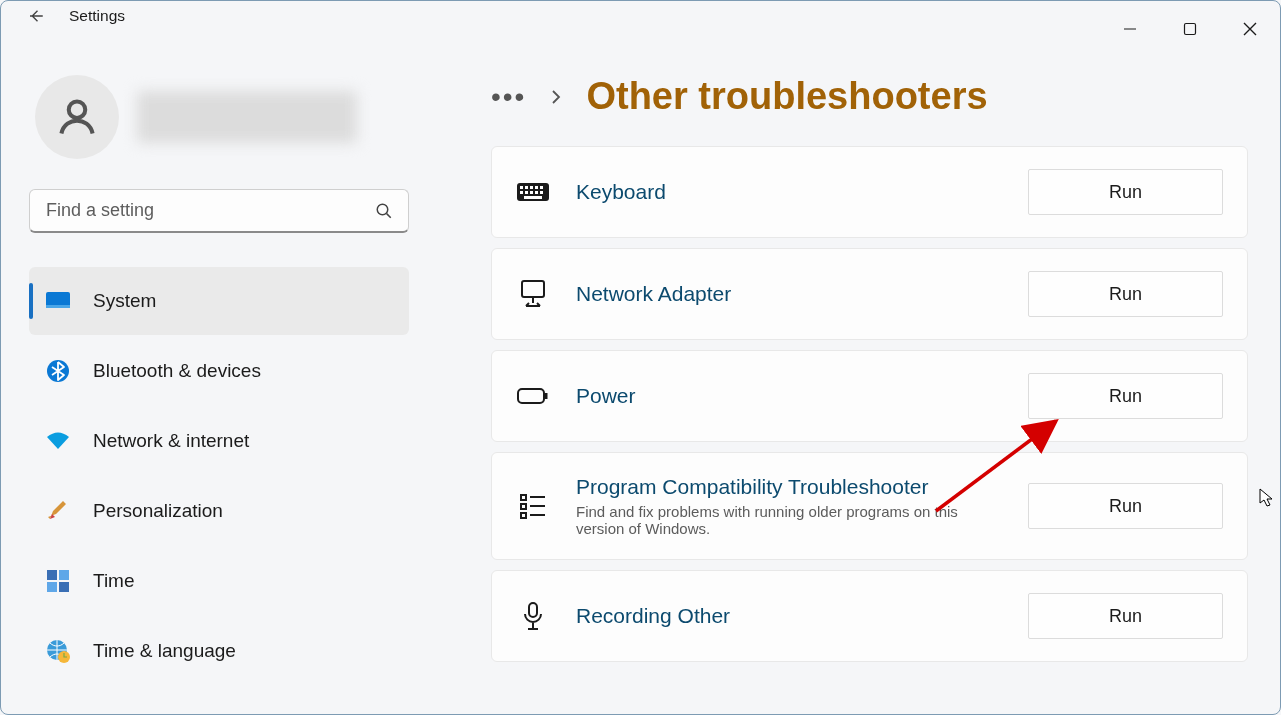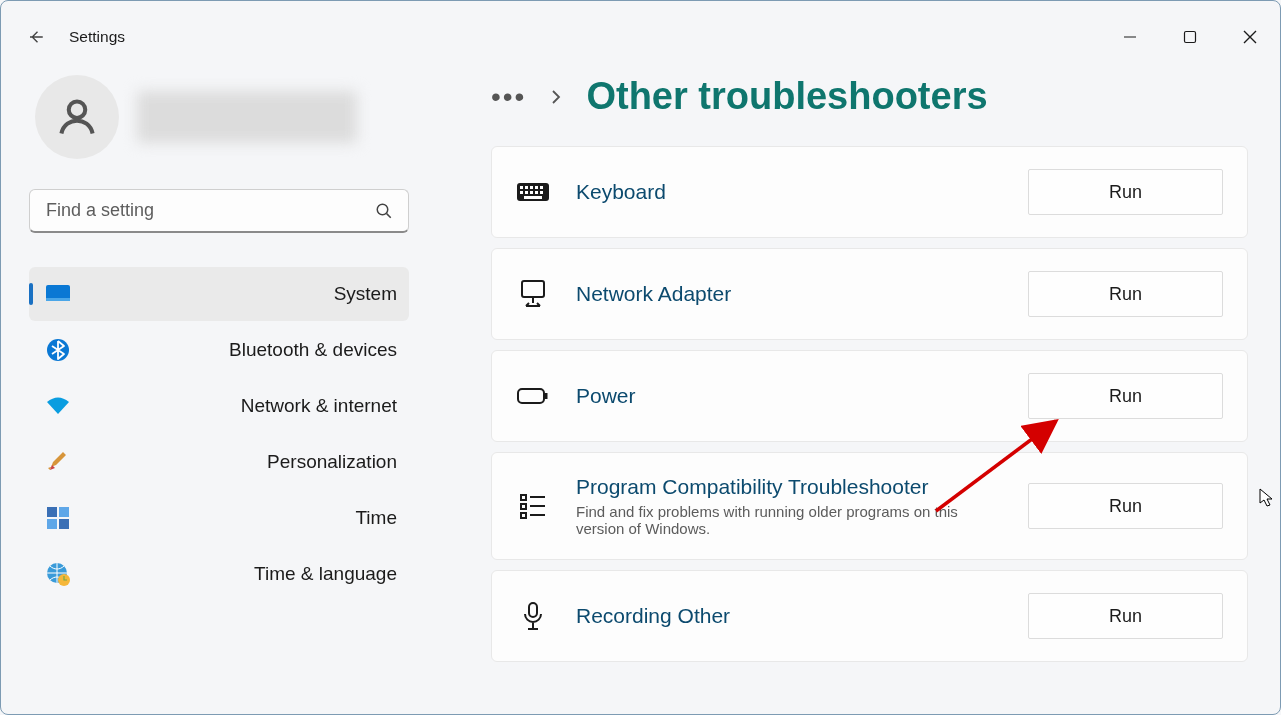--- a/index.html
+++ b/index.html
@@ -22,23 +22,23 @@
     border: 1px solid #7d9bb3;
     border-radius: 8px;
     position: relative;
     overflow: hidden;
   }
 
   
   .titlebar {
     height: 56px;
     display: flex;
-    align-items: center;
+    align-items: flex-start;
     justify-content: space-between;
-    padding: 16px 0 0 24px;
+    padding: 4px 0 0 24px;
   }
   .titlebar-left {
     display: flex;
     align-items: center;
     gap: 22px;
   }
   .back-arrow {
     width: 22px;
     height: 22px;
     display: flex;
@@ -120,28 +120,27 @@
     position: absolute;
     right: 16px; top: 50%;
     transform: translateY(-50%);
     width: 18px; height: 18px;
   }
 
   
   .nav { display: flex; flex-direction: column; gap: 2px; }
   .nav-item {
     display: flex; align-items: center; gap: 22px;
-    height: 54px;
+    height: 68px;
     border-radius: 6px;
     padding: 0 12px 0 16px;
     cursor: pointer;
     position: relative;
     font-size: 19px;
     color: #1b1b1b;
-    justify-content: space-between;
   }
   .nav-item.active {
     background: #eaeaea;
   }
   .nav-item.active::before {
     content: "";
     position: absolute;
     left: 0;
     top: 16px;
     bottom: 16px;
@@ -155,21 +154,21 @@
   }
 
   
   .crumb {
     display: flex; align-items: center; gap: 22px;
     margin-bottom: 28px;
   }
   .ellipsis { font-size: 28px; color: #555; letter-spacing: 2px; cursor: pointer; line-height: 10px;}
   .chev { width: 16px; height: 16px; }
   .page-title {
-    font-size: 38px; font-weight: 600; color: #0f766e;
+    font-size: 38px; font-weight: 600; color: #a16207;
   }
 
   
   .card {
     background: #fdfdfd;
     border: 1px solid #e8e8e8;
     border-radius: 6px;
     display: flex;
     align-items: center;
     gap: 26px;

